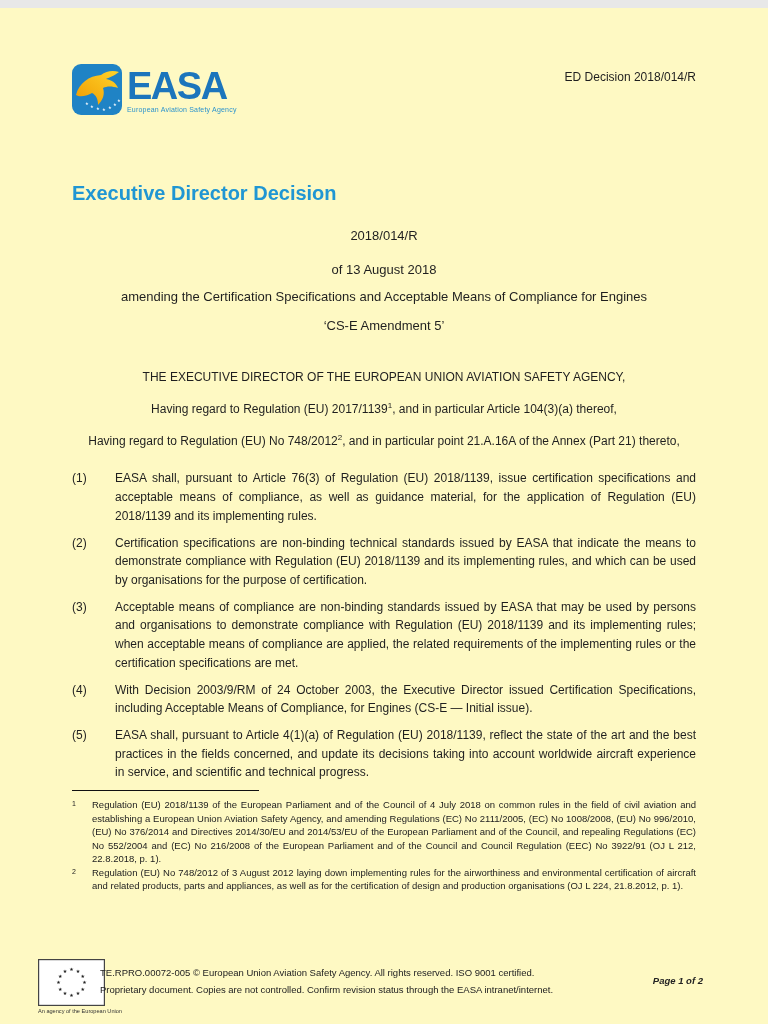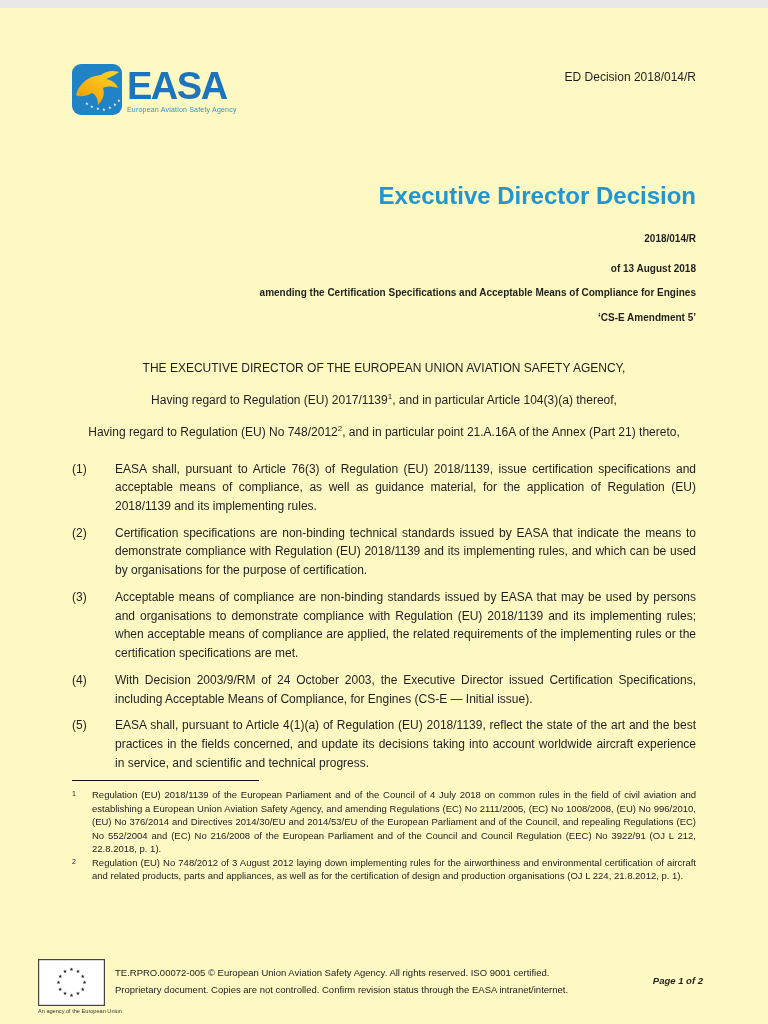--- a/index.html
+++ b/index.html
@@ -14,22 +14,22 @@
   
   .header { display:flex; justify-content:space-between; align-items:flex-start; padding-top:56px; }
   .logo { display:flex; gap:5px; }
   .logo-mark { width:50px; height:51px; display:block; }
   .logo-text { padding-top:8px; }
   .logo-easa { font-size:38px; font-weight:bold; color:#1c75bc; line-height:0.78; letter-spacing:-1.5px; }
   .logo-tagline { font-size:7px; color:#2b93cd; margin-top:4px; letter-spacing:0.2px; white-space:nowrap; }
   .header-ref { font-size:12px; margin-top:6px; color:#1f1f1f; }
 
   
-  .title { text-align:right; color:#2096d3; font-size:24px; font-weight:bold; margin-top:67px; line-height:1.15; }
-  .sub { text-align:right; font-weight:bold; font-size:10px; line-height:1.2; }
+  .title { text-align:left; color:#2096d3; font-size:20px; font-weight:bold; margin-top:67px; line-height:1.15; }
+  .sub { text-align:center; font-weight:normal; font-size:13px; line-height:1.2; }
   .sub-num { margin-top:23px; }
   .sub-date { margin-top:18px; }
   .sub-subject { margin-top:12px; }
   .sub-amendment { margin-top:13px; }
 
   
   .preamble { font-size:12px; line-height:1.25;text-align:center; }
   .pre-opening { margin-top:37px; }
   .pre-having { margin-top:17px; }
   .pre-whereas { margin-top:38px; }
@@ -45,21 +45,21 @@
   .fn-rule { width:187px; border:none; border-top:1.6px solid #111; margin-top:6px; }
   .footnotes { margin-top:7px; }
   .footnote { display:flex; font-size:9.5px; line-height:1.42; color:#222; }
   .fn-num { width:20px; flex:none; font-size:7px; padding-top:1px; }
   .fn-text { flex:1; text-align:justify; }
 
   
   .footer-flag { position:absolute; left:38px; top:951px; width:67px; }
   .flag-box { width:67px; height:47px; display:block; }
   .eu-tagline { font-size:5.6px; color:#333; margin-top:2px; white-space:nowrap; }
-  .footer-text { position:absolute; left:115px; top:956px; font-size:9.5px; line-height:1.8; color:#222; }
+  .footer-text { position:absolute; left:100px; top:956px; font-size:9.5px; line-height:1.8; color:#222; }
   .footer-page { position:absolute; right:65px; top:967px; font-size:9.5px; font-style:italic; font-weight:bold; color:#222; }
 </style>
 </head>
 <body>
 
 <div class="page">
   <div class="content">
 
     <div class="header">
       <div class="logo">

